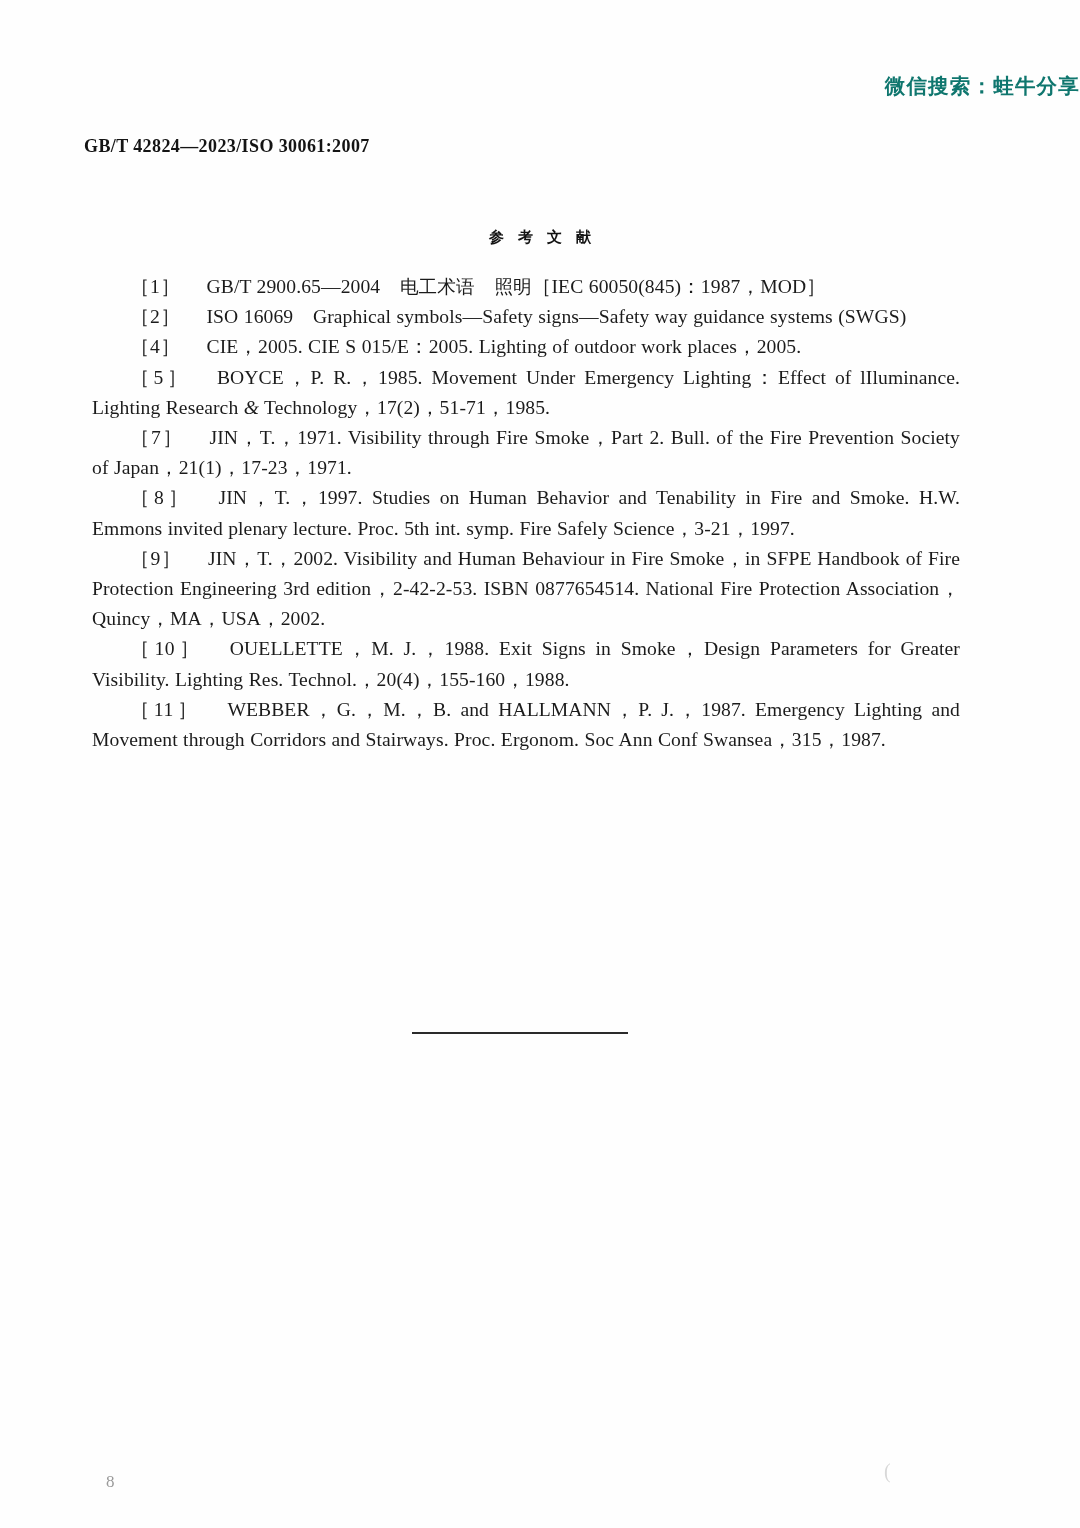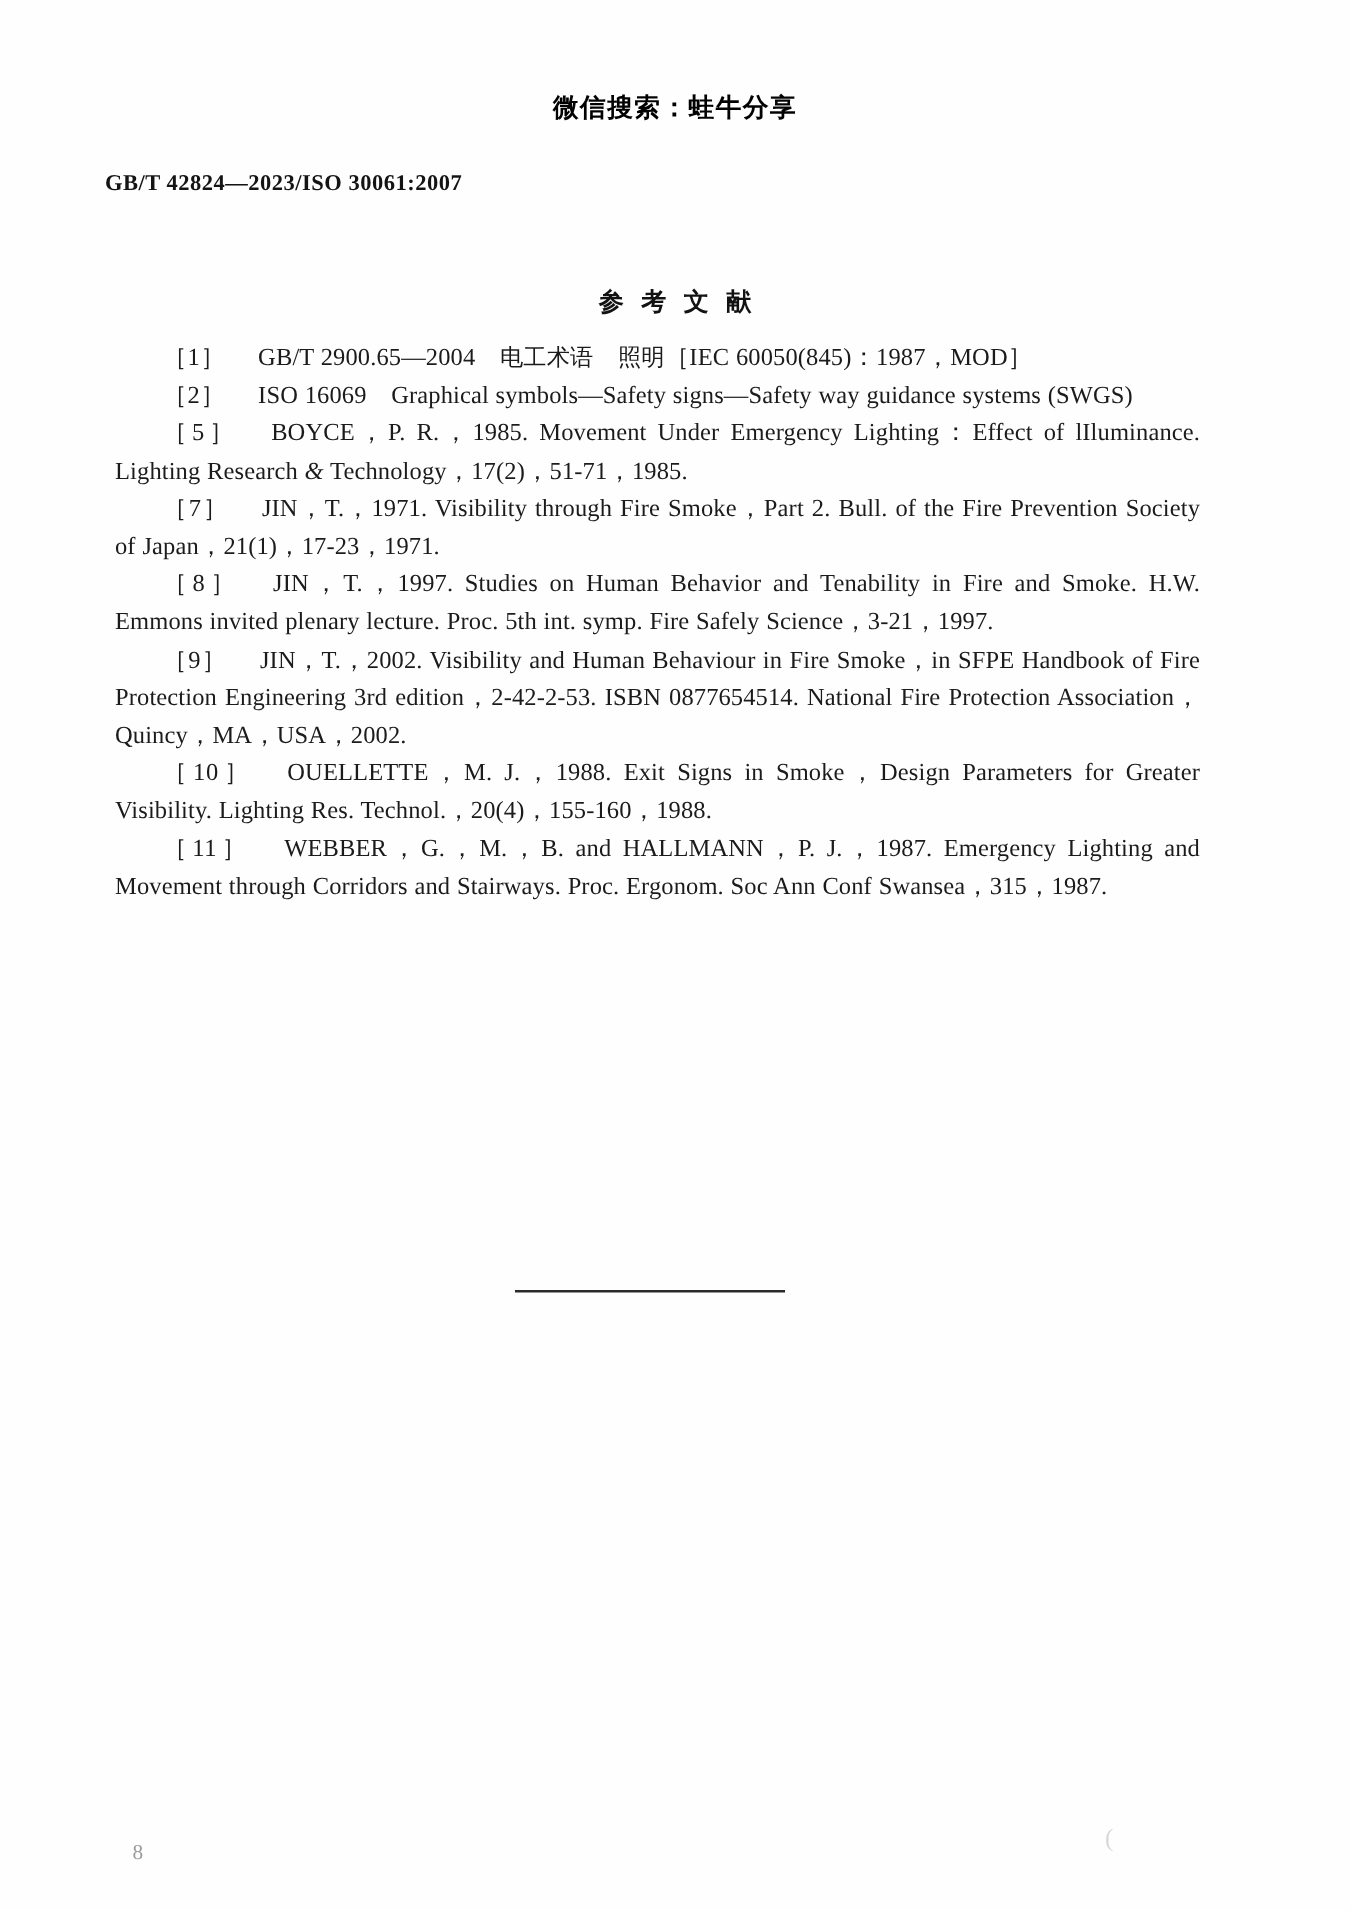--- a/index.html
+++ b/index.html
@@ -22,26 +22,26 @@
     inset: 0;
     background: #fefefe;
   }
 
   
   .promo-header {
     position: absolute;
     top: 72px;
     left: 0;
     width: 1080px;
-    text-align: center;
+    text-align: right;
     font-family: "DejaVu Sans", "Liberation Sans", sans-serif;
     font-weight: bold;
     font-size: 20.5px;
     letter-spacing: 1.2px;
-    color: #000000;
+    color: #0f766e;
   }
 
   
   .std-id {
     position: absolute;
     top: 136px;
     left: 84px;
     font-family: "Liberation Serif", "DejaVu Serif", serif;
     font-size: 18px;
     font-weight: bold;
@@ -52,21 +52,21 @@
 
   
   .section-title {
     position: absolute;
     top: 228px;
     left: 0;
     width: 1080px;
     text-align: center;
     font-family: "DejaVu Sans", "Liberation Sans", sans-serif;
     font-weight: bold;
-    font-size: 20px;
+    font-size: 15px;
     letter-spacing: 14px;
     text-indent: 14px;
     color: #121212;
   }
 
   
   .ref-list {
     position: absolute;
     top: 272px;
     left: 80px;
@@ -144,20 +144,21 @@
 
   <div class="promo-header">微信搜索：蛙牛分享</div>
 
   <div class="std-id">GB/T 42824—2023/ISO 30061:2007</div>
 
   <div class="section-title">参考文献</div>
 
   <div class="ref-list" id="ref-list">
       <p class="ref-item noj"><span class="num">［1］</span><span class="gap-wide"></span><span class="body">GB/T 2900.65—2004　<span class="cn">电工术语</span>　<span class="cn">照明</span>［IEC 60050(845)：1987，MOD］</span></p>
       <p class="ref-item noj"><span class="num">［2］</span><span class="gap-wide"></span><span class="body">ISO 16069　Graphical symbols—Safety signs—Safety way guidance systems (SWGS)</span></p>
+      <p class="ref-item noj"><span class="num">［4］</span><span class="gap-wide"></span><span class="body">CIE，2005. CIE S 015/E：2005. Lighting of outdoor work places，2005.</span></p>
       <p class="ref-item"><span class="num">［5］</span><span class="gap-wide"></span><span class="body">BOYCE，P. R.，1985. Movement Under Emergency Lighting：Effect of lIluminance. Lighting Research <span class="amp">&amp;</span> Technology，17(2)，51-71，1985.</span></p>
       <p class="ref-item"><span class="num">［7］</span><span class="gap-wide"></span><span class="body">JIN，T.，1971. Visibility through Fire Smoke，Part 2. Bull. of the Fire Prevention Society of Japan，21(1)，17-23，1971.</span></p>
       <p class="ref-item"><span class="num">［8］</span><span class="gap-wide"></span><span class="body">JIN，T.，1997. Studies on Human Behavior and Tenability in Fire and Smoke. H.W. Emmons invited plenary lecture. Proc. 5th int. symp. Fire Safely Science，3-21，1997.</span></p>
       <p class="ref-item"><span class="num">［9］</span><span class="gap-wide"></span><span class="body">JIN，T.，2002. Visibility and Human Behaviour in Fire Smoke，in SFPE Handbook of Fire Protection Engineering 3rd edition，2-42-2-53. ISBN 0877654514. National Fire Protection Association，Quincy，MA，USA，2002.</span></p>
       <p class="ref-item"><span class="num">［10］</span><span class="gap-wide"></span><span class="body">OUELLETTE，M. J.，1988. Exit Signs in Smoke，Design Parameters for Greater Visibility. Lighting Res. Technol.，20(4)，155-160，1988.</span></p>
       <p class="ref-item"><span class="num">［11］</span><span class="gap-wide"></span><span class="body">WEBBER，G.，M.，B. and HALLMANN，P. J.，1987. Emergency Lighting and Movement through Corridors and Stairways. Proc. Ergonom. Soc Ann Conf Swansea，315，1987.</span></p>
     </div>
 
   <div class="end-rule"></div>
 

